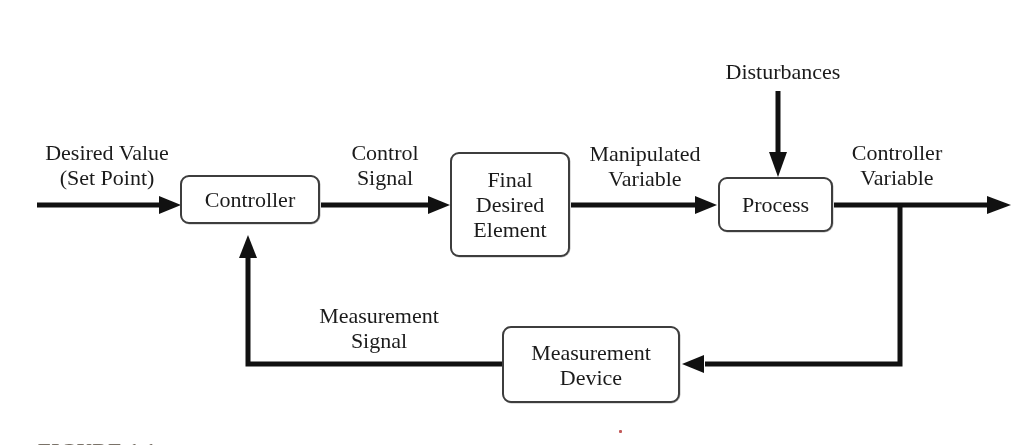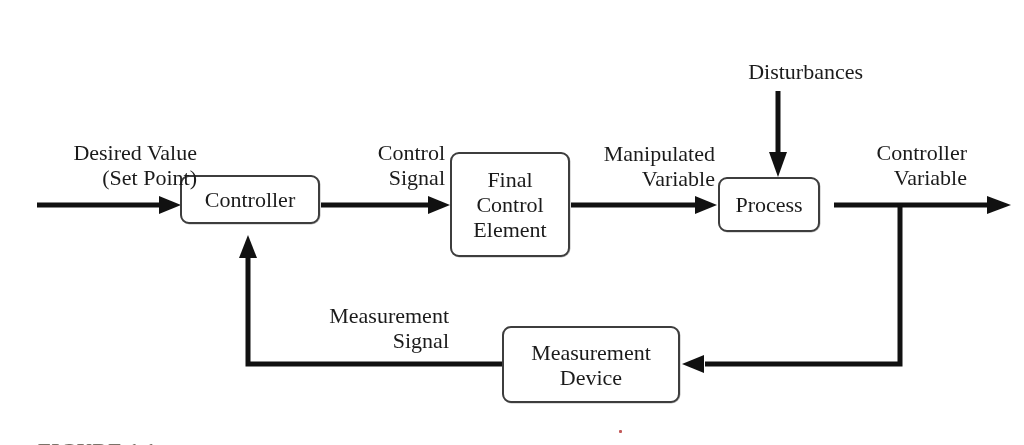--- a/index.html
+++ b/index.html
@@ -27,25 +27,25 @@
     align-items: center;
     justify-content: center;
     text-align: center;
     font-size: 22px;
     line-height: 25px;
     white-space: pre-line;
     box-shadow: 0.5px 0.5px 0 rgba(60,60,60,0.35);
   }
   .block-controller        { left: 180px; top: 175px; width: 140px; height: 49px; }
   .block-fce               { left: 450px; top: 152px; width: 120px; height: 105px; }
-  .block-process           { left: 718px; top: 177px; width: 102px; height: 55px; }
+  .block-process           { left: 718px; top: 177px; width: 115px; height: 55px; }
   .block-measurement       { left: 502px; top: 326px; width: 178px; height: 77px; }
   .sig-label {
     position: absolute;
-    text-align: right;
+    text-align: center;
     font-size: 22px;
     line-height: 25px;
     white-space: pre-line;
   }
   .lbl-desired-value       { left: 17px;  top: 140px; width: 180px; }
   .lbl-control-signal      { left: 325px; top: 140px; width: 120px; }
   .lbl-manipulated         { left: 575px; top: 141px; width: 140px; }
   .lbl-disturbances        { left: 703px; top: 59px;  width: 160px; }
   .lbl-controlled          { left: 827px; top: 140px; width: 140px; }
   .lbl-measurement-signal  { left: 309px; top: 303px; width: 140px; }
@@ -97,21 +97,21 @@
     <path d="M503,364 H248 V257" stroke="#111111" stroke-width="5" fill="none" stroke-linejoin="miter"></path>
     <polygon points="239,258 257,258 248,235" fill="#111111"></polygon>
   </svg>
 
   <div class="block block-controller">
     <span>Controller</span>
   </div>
 
   <div class="block block-fce">
     <span>Final
-Control
+Desired
 Element</span>
   </div>
 
   <div class="block block-process">
     <span>Process</span>
   </div>
 
   <div class="block block-measurement">
     <span>Measurement
 Device</span>

